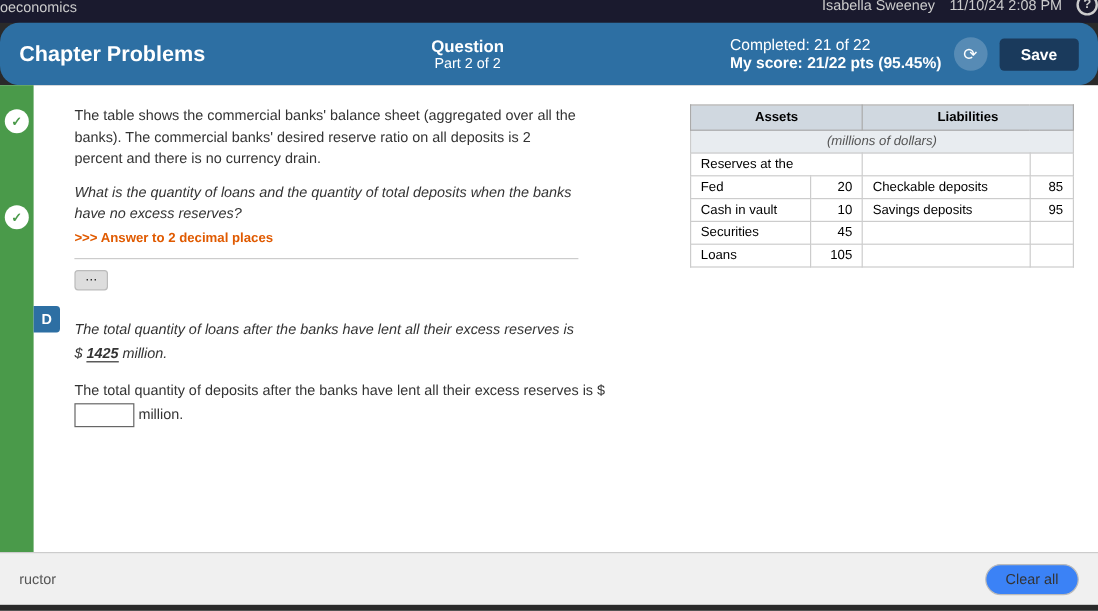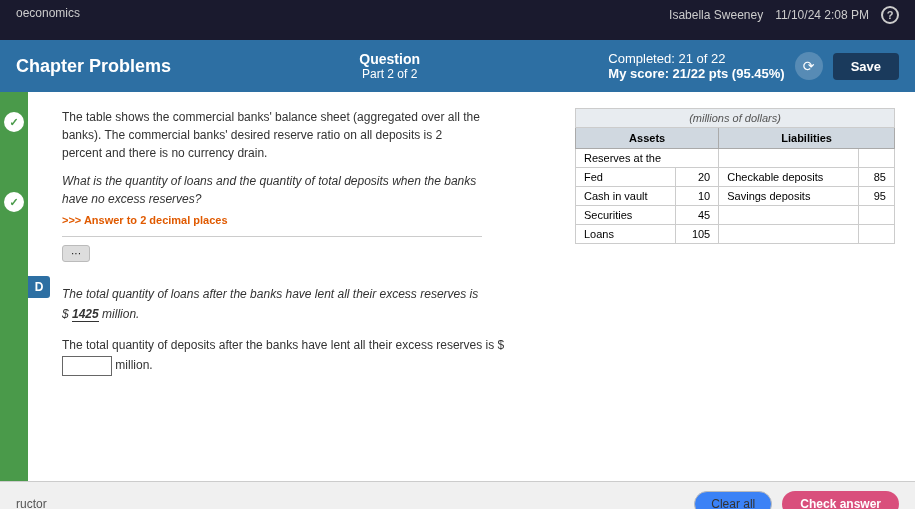--- a/index.html
+++ b/index.html
@@ -11,44 +11,45 @@
       background: #2a2a2a;
       overflow: hidden;
       position: relative;
     }
 
     
     .top-nav {
       background: #1a1a2e;
       color: #ccc;
       display: flex;
-      align-items: flex-start;
+      align-items: flex-end;
       justify-content: space-between;
-      padding: 6px 16px;
-      font-size: 12px;
-      height: 40px;
+      padding: 6px 0;
+      font-size: 12px;
+      height: 19px;
     }
     .top-nav-right { display: flex; align-items: center; gap: 12px; color: #ccc; }
     .help-icon {
       width: 18px; height: 18px;
       border: 2px solid #ccc;
       border-radius: 50%;
       display: flex; align-items: center; justify-content: center;
       font-size: 11px; font-weight: bold; color: #ccc;
       cursor: pointer;
     }
 
     
     .header-bar {
       background: #2d6fa3;
       display: flex;
       align-items: center;
       justify-content: space-between;
       padding: 8px 16px;
       height: 52px;
+      border-radius: 16px;
     }
     .header-left {
       color: white;
       font-size: 18px;
       font-weight: bold;
     }
     .header-center {
       color: white;
       text-align: center;
     }
@@ -328,25 +329,25 @@
     <div class="answer-row" style="margin-left:14px; position:relative;">
       <span>The total quantity of deposits after the banks have lent all their excess reserves is $</span>
       <input class="input-inline" type="text" style="">
       <span> million.</span>
     </div>
 
     <div class="table-area">
       <table class="balance-table">
         <thead>
           <tr>
-            <td colspan="4" class="subheader">(millions of dollars)</td>
-          </tr>
-          <tr>
             <th colspan="2">Assets</th>
             <th colspan="2">Liabilities</th>
+          </tr>
+          <tr>
+            <td colspan="4" class="subheader">(millions of dollars)</td>
           </tr>
         </thead>
         <tbody>
           <tr>
             <td class="col-label" colspan="2">Reserves at the</td>
             <td></td>
             <td></td>
           </tr>
           <tr>
             <td class="col-label">Fed</td>
@@ -376,15 +377,14 @@
       </table>
     </div>
 
   </div>
 </div>
 
 <div class="footer-bar">
   <div class="footer-left">ructor</div>
   <div class="footer-right">
     <button class="clear-all-btn">Clear all</button>
-    <button class="check-answer-btn">Check answer</button>
   </div>
 </div>
 
 </body></html>

